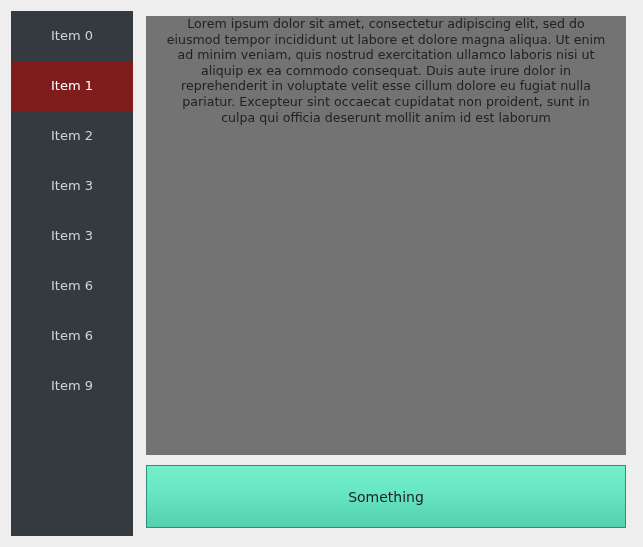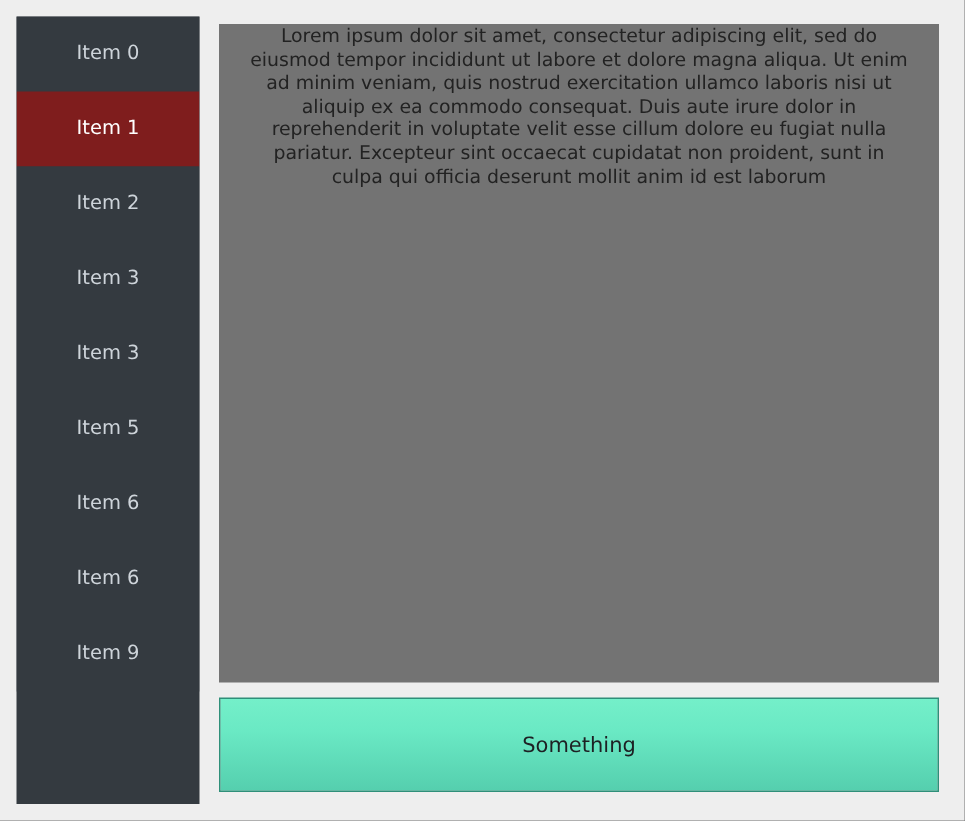--- a/index.html
+++ b/index.html
@@ -103,23 +103,20 @@
     <div class="sidebar-item">
       <span>Item 2</span>
     </div>
     <div class="sidebar-item">
       <span>Item 3</span>
     </div>
     <div class="sidebar-item">
       <span>Item 3</span>
     </div>
     <div class="sidebar-item">
-      <span>Item 5</span>
-    </div>
-    <div class="sidebar-item">
       <span>Item 6</span>
     </div>
     <div class="sidebar-item">
       <span>Item 6</span>
     </div>
     <div class="sidebar-item">
       <span>Item 9</span>
     </div>
   </nav>
 

